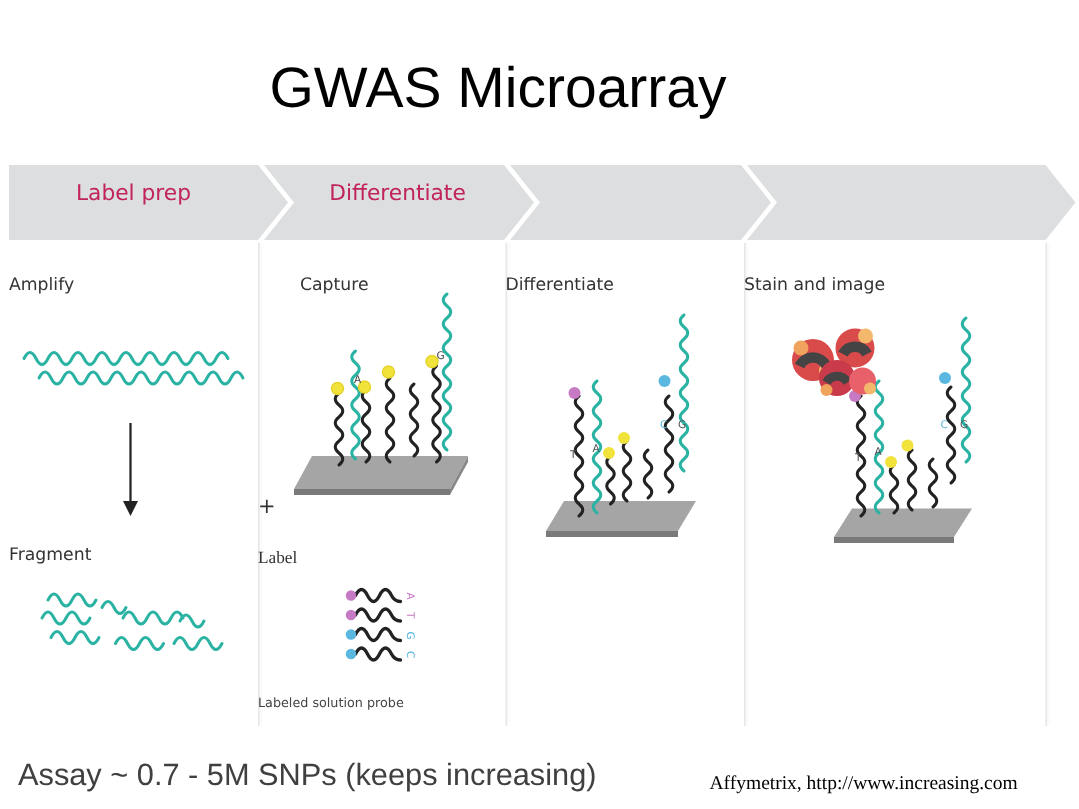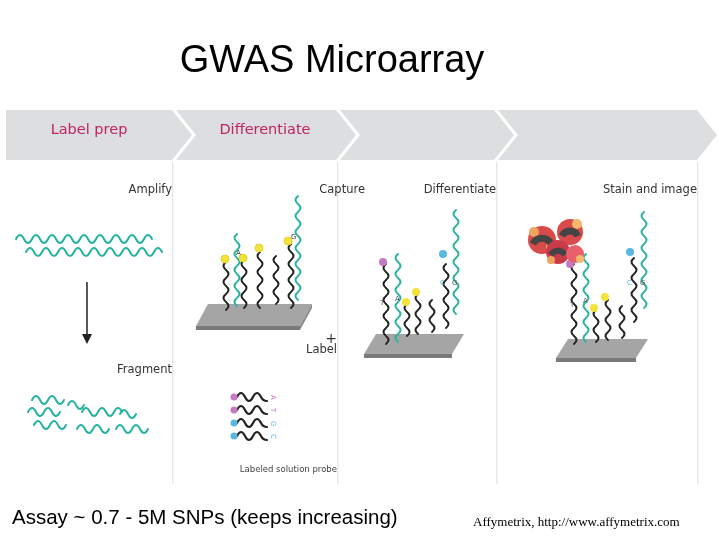--- a/index.html
+++ b/index.html
@@ -2,24 +2,24 @@
 <html><head>
 <meta charset="utf-8">
 <style>
   html, body { margin:0; padding:0; background:#ffffff; }
   body { width:719px; height:539px; position:relative; overflow:hidden; font-family:"Liberation Sans", sans-serif; }
   .title { position:absolute; left:0; width:664px; top:40px; text-align:center; font-size:38px; color:#000; line-height:1; }
   .figure { position:absolute; left:0; top:104px; width:719px; height:386px; }
   .chev-bar { position:absolute; left:0; top:0; }
   .step-label { position:absolute; top:17px; font-family:"DejaVu Sans", sans-serif; font-size:14.5px; color:#c0245a; text-align:center; }
   .panel-sep { position:absolute; top:58px; width:1px; height:322px; background:#e6e6e6; box-shadow:1px 0 2px rgba(0,0,0,0.06); }
-  .sub { position:absolute; font-family:"DejaVu Sans", sans-serif; font-size:11.5px; color:#333; text-align:right; }
+  .sub { position:absolute; font-family:"DejaVu Sans", sans-serif; font-size:11.5px; color:#333; text-align:left; }
   .small { font-size:8.5px; color:#444; }
   svg.art { position:absolute; left:0; top:0; overflow:visible; }
-  .footer-left { position:absolute; left:12px; top:505px; font-size:20.5px; color:#000000; }
+  .footer-left { position:absolute; left:12px; top:505px; font-size:20.5px; color:#404040; }
   .footer-right { position:absolute; left:473px; top:514px; font-family:"Liberation Serif", serif; font-size:13px; color:#000; }
 </style>
 </head>
 <body>
 
 <div class="title">GWAS Microarray</div>
 
 <div class="figure">
 
   <svg class="chev-bar" width="719" height="60">
@@ -34,21 +34,21 @@
   <div class="panel-sep" style="left:172px;"></div>
   <div class="panel-sep" style="left:337px;"></div>
   <div class="panel-sep" style="left:496px;"></div>
   <div class="panel-sep" style="left:697px;"></div>
 
   <div class="sub" style="left:6px;width:166px;top:78px;">Amplify</div>
   <div class="sub" style="left:6px;width:166px;top:258px;">Fragment</div>
 
   <div class="sub" style="left:172px;width:165px;top:78px;padding-left:28px;">Capture</div>
   <div class="sub" style="left:172px;width:165px;top:226px;font-size:14px;">+</div>
-  <div class="sub" style="left:172px;width:165px;top:238px;">Label</div>
+  <div class="sub" style="left:172px;width:165px;top:262px;font-family:Liberation Serif, serif;">Label</div>
   <div class="sub small" style="left:172px;width:165px;top:360px;">Labeled solution probe</div>
 
   <div class="sub" style="left:337px;width:159px;top:78px;">Differentiate</div>
 
   <div class="sub" style="left:496px;width:201px;top:78px;">Stain and image</div>
 
   <svg class="art" width="719" height="386">
     <defs>
       <path id="wave-h" d="M0,0 q3,-6 6,0 q3,6 6,0" fill="none"></path>
     </defs>
@@ -187,13 +187,13 @@
       </g>
       <g transform="translate(575,150)">
         <circle r="9" fill="#e8606a"></circle>
           <circle cx="5" cy="5" r="4" fill="#f3b86b"></circle>
       </g>
     </g>
   </svg>
 </div>
 
 <div class="footer-left">Assay ~ 0.7 - 5M SNPs (keeps increasing)</div>
-<div class="footer-right">Affymetrix, http://www.affymetrix.com</div>
+<div class="footer-right">Affymetrix, http://www.increasing.com</div>
 
 </body></html>

